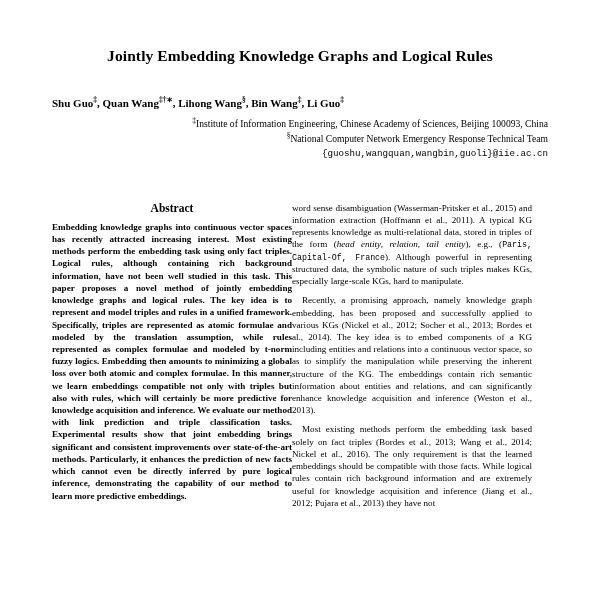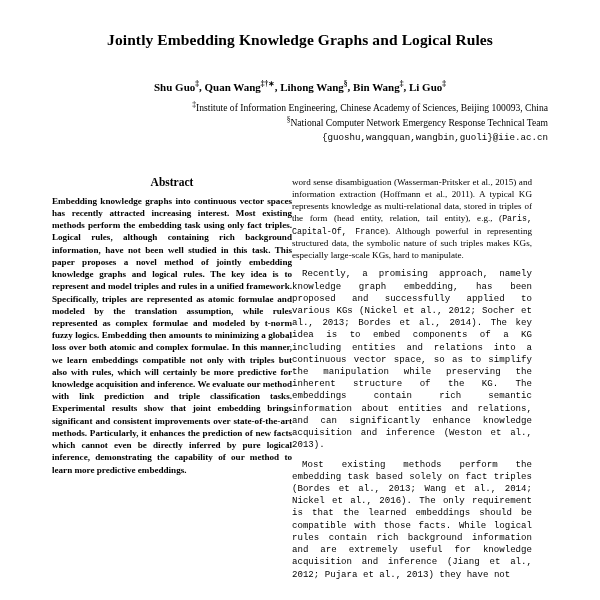--- a/index.html
+++ b/index.html
@@ -11,33 +11,32 @@
     width: 600px;
     height: 600px;
     overflow: hidden;
     font-family: "Liberation Serif", serif;
     color: #000000;
   }
   .page {
     width: 600px;
     height: 600px;
     box-sizing: border-box;
-    padding: 12px 52px 0 52px;
+    padding: 28px 52px 0 52px;
     position: relative;
   }
   .title {
     text-align: center;
     font-size: 15.5px;
     font-weight: bold;
     letter-spacing: 0.1px;
     margin: 18px 0 0 0;
     line-height: 1.3;
   }
   .authors {
-    text-align: center;
     font-size: 11px;
     font-weight: bold;
     margin-top: 29px;
     line-height: 1.3;
   }
   .sup {
     font-size: 7.5px;
     vertical-align: super;
     font-weight: bold;
   }
@@ -50,21 +49,21 @@
   .affil-line .sup {
     font-weight: normal;
   }
   .mono {
     font-family: "Liberation Mono", monospace;
     font-size: 9.2px;
     letter-spacing: 0px;
   }
   .cols {
     display: flex;
-    margin-top: 32px;
+    margin-top: 42px;
   }
   .col {
     width: 240px;
     box-sizing: border-box;
   }
   .abstract-head {
     text-align: center;
     font-size: 11.5px;
     font-weight: bold;
     margin-bottom: 7px;
@@ -79,31 +78,31 @@
   }
   p.body + p.body {
     margin-top: 7px;
     text-indent: 10px;
   }
   .col-right p.body {
     text-indent: 0;
   }
   .col-right p.body + p.body {
     text-indent: 10px;
-    font-family: Liberation Mono, monospace;
   }
   .abs-first {
     text-indent: 0;
     font-weight: bold;
   }
   .tt {
     font-family: "Liberation Mono", monospace;
     font-size: 8.3px;
   }
   .it {
+    font-style: italic;
   }
 </style>
 </head>
 <body>
 
 <div class="page">
 
   <h1 class="title">Jointly Embedding Knowledge Graphs and Logical Rules</h1>
 
   <div class="authors">

